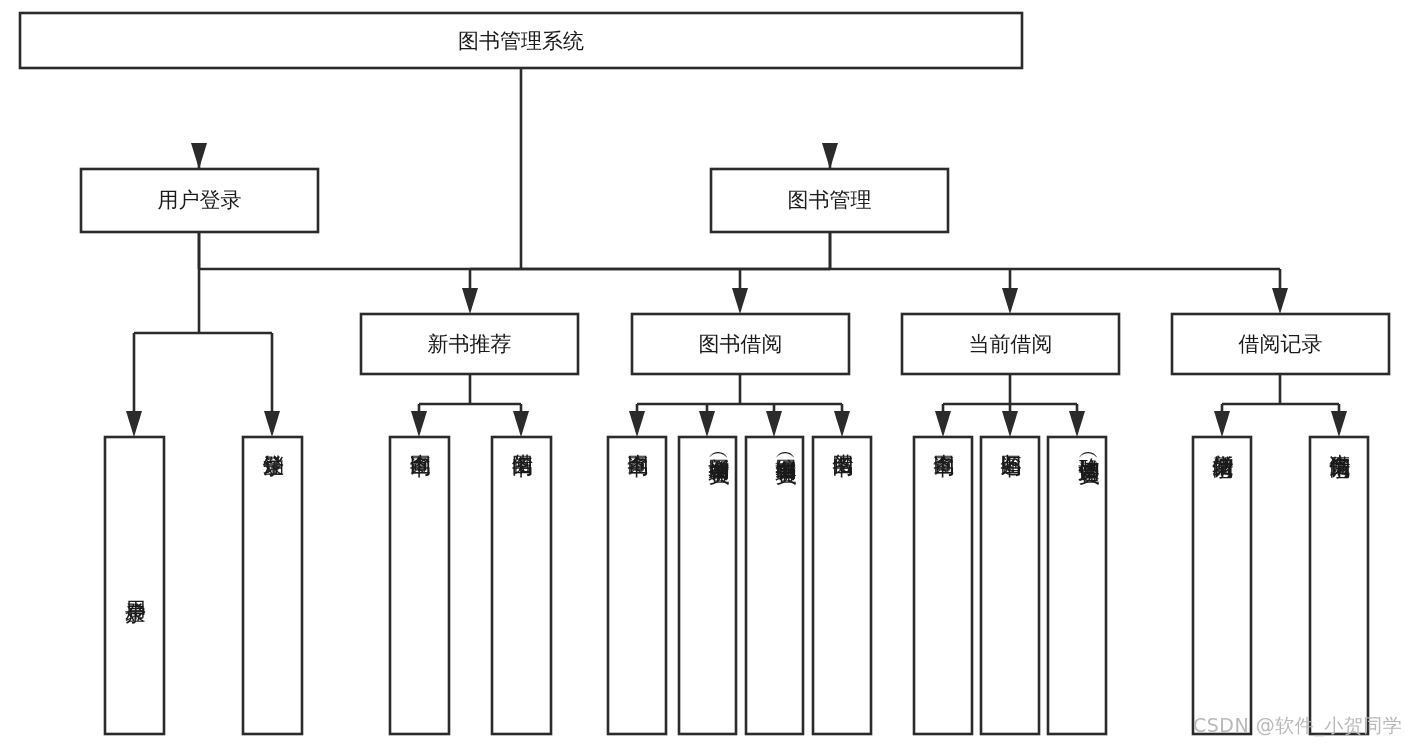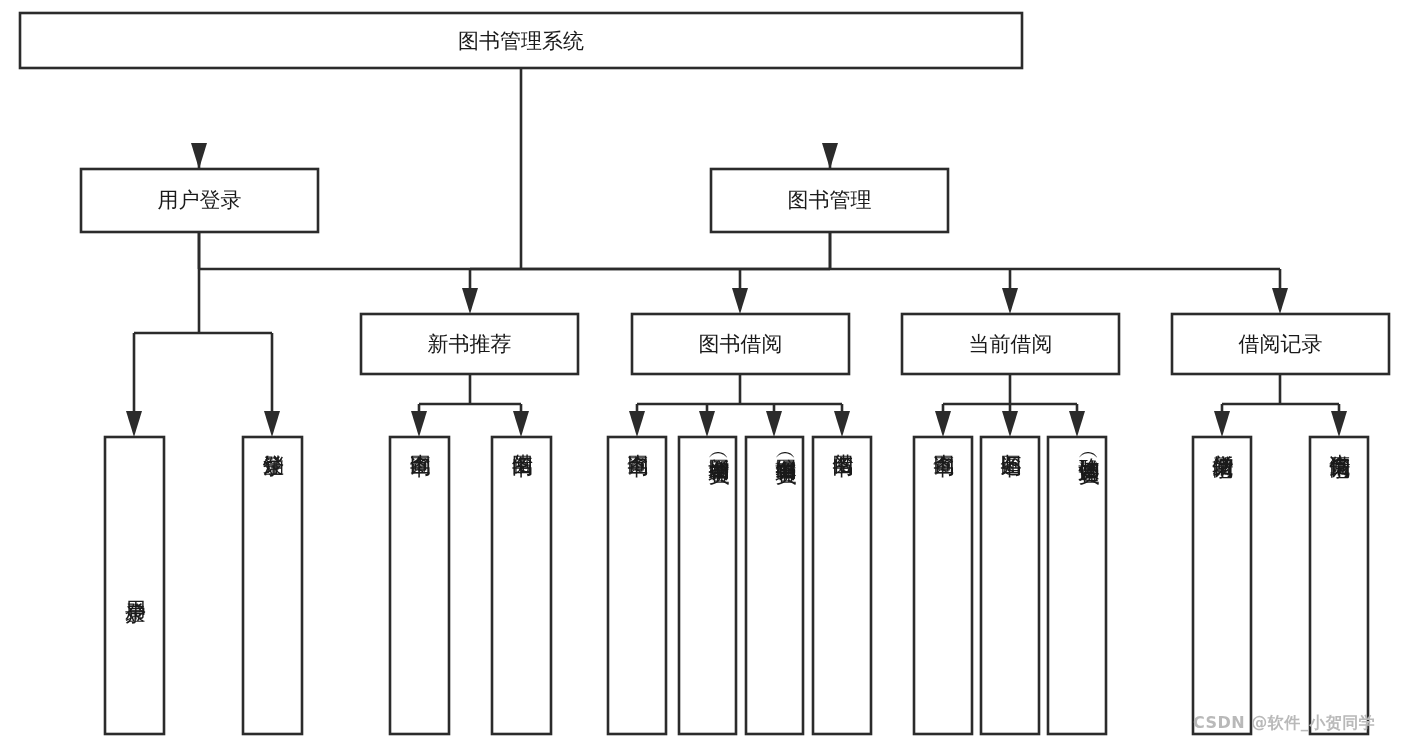--- a/index.html
+++ b/index.html
@@ -58,25 +58,24 @@
     text-orientation: upright;
     letter-spacing: 1px;
     line-height: 1;
     white-space: nowrap;
     pointer-events: none;
     text-align: center;
   }
   .watermark {
     position: absolute;
     font-family: "DejaVu Sans", "Liberation Sans", sans-serif;
-    font-size: 16px;
+    font-size: 19px;
     color: #b9b9b9;
     white-space: nowrap;
     letter-spacing: 0.5px;
-    font-weight: bold;
   }
 </style>
 </head>
 <body>
 
 <div id="diagram-root">
 
   <svg class="flow" viewBox="0 0 1405 747" xmlns="http://www.w3.org/2000/svg">
 
     <defs>

